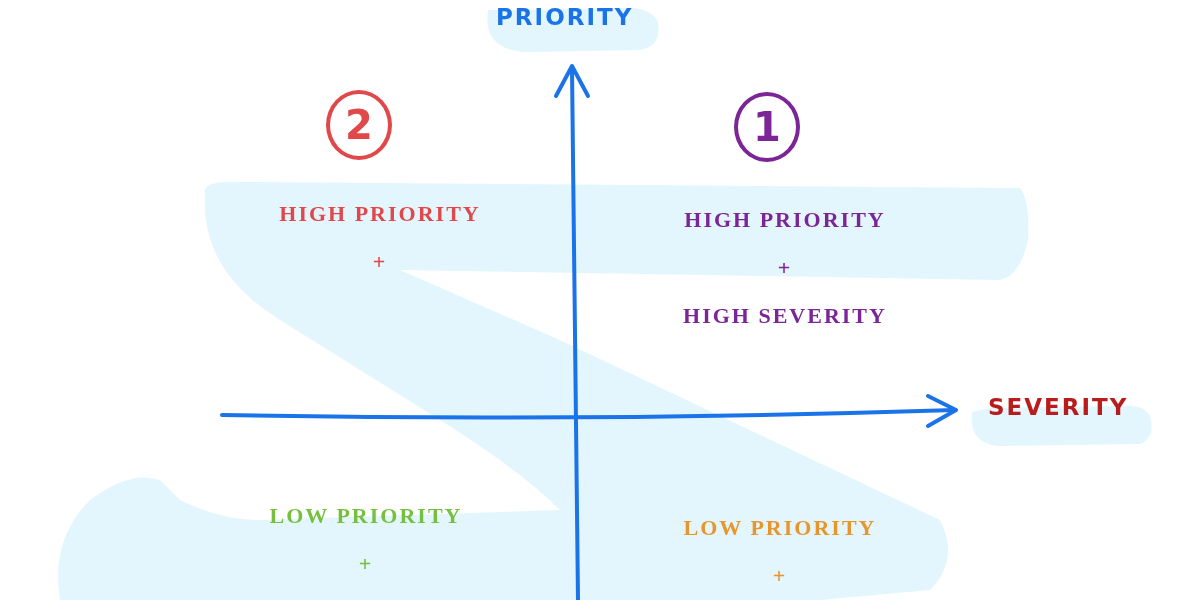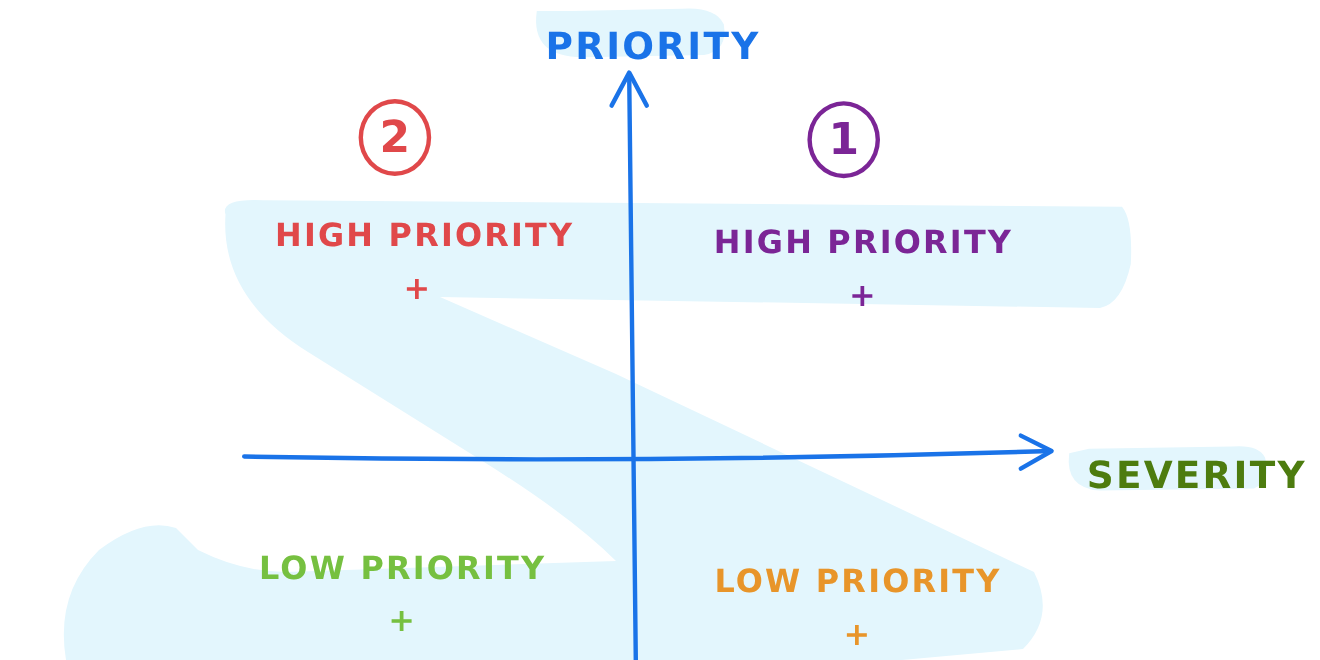--- a/index.html
+++ b/index.html
@@ -1,22 +1,22 @@
 <!DOCTYPE html>
 <html><head>
 <meta charset="utf-8">
 <style>
   html, body { margin: 0; padding: 0; background: #ffffff; }
   body { width: 1200px; height: 600px; overflow: hidden; position: relative;
          font-family: "DejaVu Sans", sans-serif; }
   .canvas { position: absolute; left: 0; top: 0; width: 1200px; height: 600px; }
   .lbl { position: absolute; font-family: "DejaVu Sans", sans-serif; font-weight: bold;
          text-transform: uppercase; letter-spacing: 2px; white-space: nowrap; text-align: center; }
-  .axis-lbl { font-size: 34px; margin-top: 19px; }
-  .q-text { font-size: 29px; line-height: 48px; }
+  .axis-lbl { font-size: 23px; }
+  .q-text { font-size: 22px; line-height: 48px; font-family: Liberation Serif, serif; }
   .badge { position: absolute; width: 66px; height: 70px; border-radius: 50%;
            border: 4px solid; box-sizing: border-box; display: flex; align-items: center;
            justify-content: center; font-size: 40px; font-weight: bold; }
 </style>
 </head>
 <body>
 
 <div class="canvas">
   <svg width="1200" height="600" viewBox="0 0 1200 600" style="position:absolute;left:0;top:0">
 
@@ -28,32 +28,33 @@
 
     <g stroke="#1a73e8" stroke-width="4" fill="none" stroke-linecap="round" stroke-linejoin="round">
       <path d="M572 68 Q574 300 578 600"></path>
       <path d="M556 96 L572 66 L588 96"></path>
       <path d="M222 415 Q580 422 955 410"></path>
       <path d="M928 396 L956 410 L928 426"></path>
     </g>
   </svg>
 
   <div class="lbl axis-lbl" style="left:496px;top:4px;color:#1a73e8;">Priority</div>
-  <div class="lbl axis-lbl" style="left:988px;top:394px;color:#4d7c0f;">Severity</div>
+  <div class="lbl axis-lbl" style="left:988px;top:394px;color:#b91c1c;">Severity</div>
 
   <div class="badge" style="left:326px;top:90px;color:#e0484a;border-color:#e0484a;">2</div>
   <div class="lbl q-text" style="left:250px;top:190px;width:260px;color:#e0484a;">
     <div>High Priority</div>
     <div>+</div>
   </div>
 
   <div class="badge" style="left:734px;top:92px;color:#7b2596;border-color:#7b2596;">1</div>
   <div class="lbl q-text" style="left:640px;top:196px;width:290px;color:#7b2596;">
     <div>High Priority</div>
     <div>+</div>
+    <div>High Severity</div>
   </div>
 
   <div class="lbl q-text" style="left:226px;top:492px;width:280px;color:#76c040;">
     <div>Low Priority</div>
     <div>+</div>
   </div>
 
   <div class="lbl q-text" style="left:640px;top:504px;width:280px;color:#e8952a;">
     <div>Low Priority</div>
     <div>+</div>

